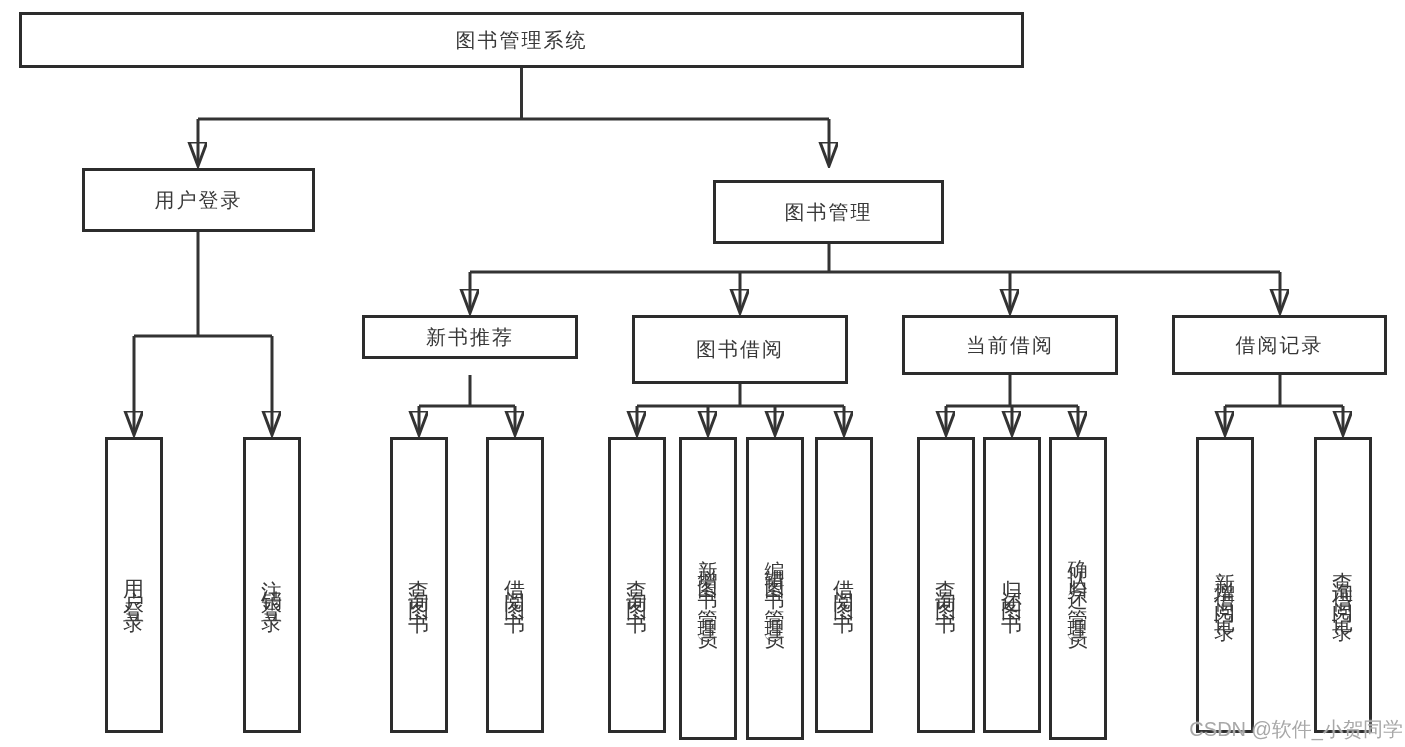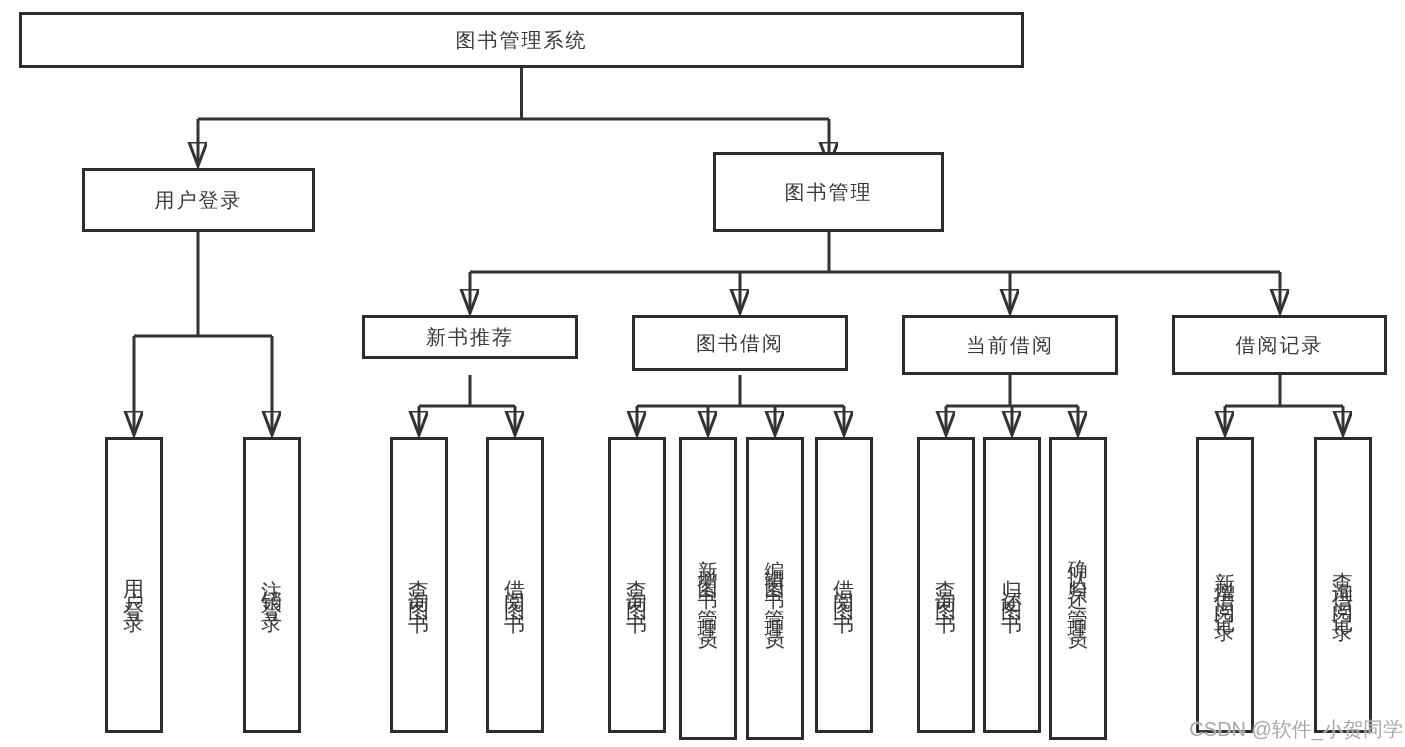--- a/index.html
+++ b/index.html
@@ -97,28 +97,28 @@
     <path d="M1343,406 V434" marker-end="url(#arrow)"></path>
   </svg>
 
   <div class="node" style="left:19px;top:12px;width:1005px;height:56px">
     <span class="hlabel">图书管理系统</span>
   </div>
 
   <div class="node" style="left:82px;top:168px;width:233px;height:64px">
     <span class="hlabel">用户登录</span>
   </div>
-  <div class="node" style="left:713px;top:152px;width:231px;height:80px">
+  <div class="node" style="left:713px;top:180px;width:231px;height:64px">
     <span class="hlabel">图书管理</span>
   </div>
 
   <div class="node" style="left:362px;top:315px;width:216px;height:44px">
     <span class="hlabel">新书推荐</span>
   </div>
-  <div class="node" style="left:632px;top:315px;width:216px;height:56px">
+  <div class="node" style="left:632px;top:315px;width:216px;height:69px">
     <span class="hlabel">图书借阅</span>
   </div>
   <div class="node" style="left:902px;top:315px;width:216px;height:60px">
     <span class="hlabel">当前借阅</span>
   </div>
   <div class="node" style="left:1172px;top:315px;width:215px;height:60px">
     <span class="hlabel">借阅记录</span>
   </div>
 
   <div class="node leaf len4" style="left:105px;top:437px;width:58px;height:296px">

